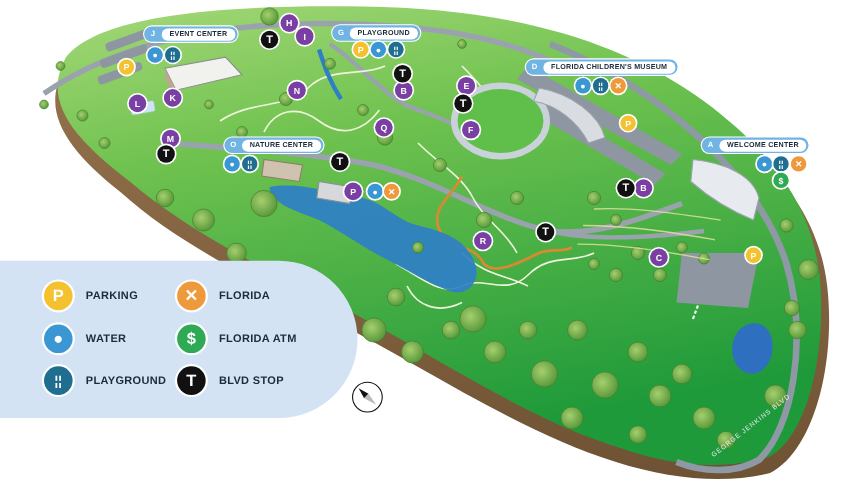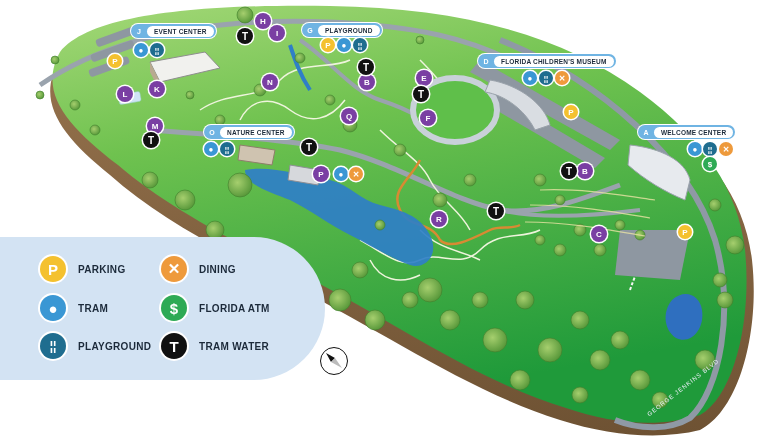--- a/index.html
+++ b/index.html
@@ -232,37 +232,37 @@
 
 <div id="road-label">GEORGE JENKINS BLVD</div>
 
 <div id="legend">
   <div class="leg-item" style="left:40px;top:19px;">
     <span class="leg-icon" style="background:#f4c12f;">P</span>
     <span class="leg-label">PARKING</span>
   </div>
   <div class="leg-item" style="left:161px;top:19px;">
     <span class="leg-icon" style="background:#ee9a3c;">✕</span>
-    <span class="leg-label">DINING</span>
+    <span class="leg-label">FLORIDA</span>
   </div>
   <div class="leg-item" style="left:40px;top:58px;">
     <span class="leg-icon" style="background:#3a97d4;">●</span>
-    <span class="leg-label">TRAM</span>
+    <span class="leg-label">WATER</span>
   </div>
   <div class="leg-item" style="left:161px;top:58px;">
     <span class="leg-icon" style="background:#2eaa55;">$</span>
     <span class="leg-label">FLORIDA ATM</span>
   </div>
   <div class="leg-item" style="left:40px;top:96px;">
     <span class="leg-icon" style="background:#1f6d8f;font-size:12px;">¦¦</span>
     <span class="leg-label">PLAYGROUND</span>
   </div>
   <div class="leg-item" style="left:161px;top:96px;">
     <span class="leg-icon" style="background:#111111;">T</span>
-    <span class="leg-label">TRAM WATER</span>
+    <span class="leg-label">BLVD STOP</span>
   </div>
 </div>
 
 <div id="compass">
   <svg width="25" height="25" viewBox="0 0 25 25">
     <polygon points="5,5 14,10 10,14" fill="#111"></polygon>
     <polygon points="10,14 14,10 21,20" fill="#bbb"></polygon>
   </svg>
 </div>
 

